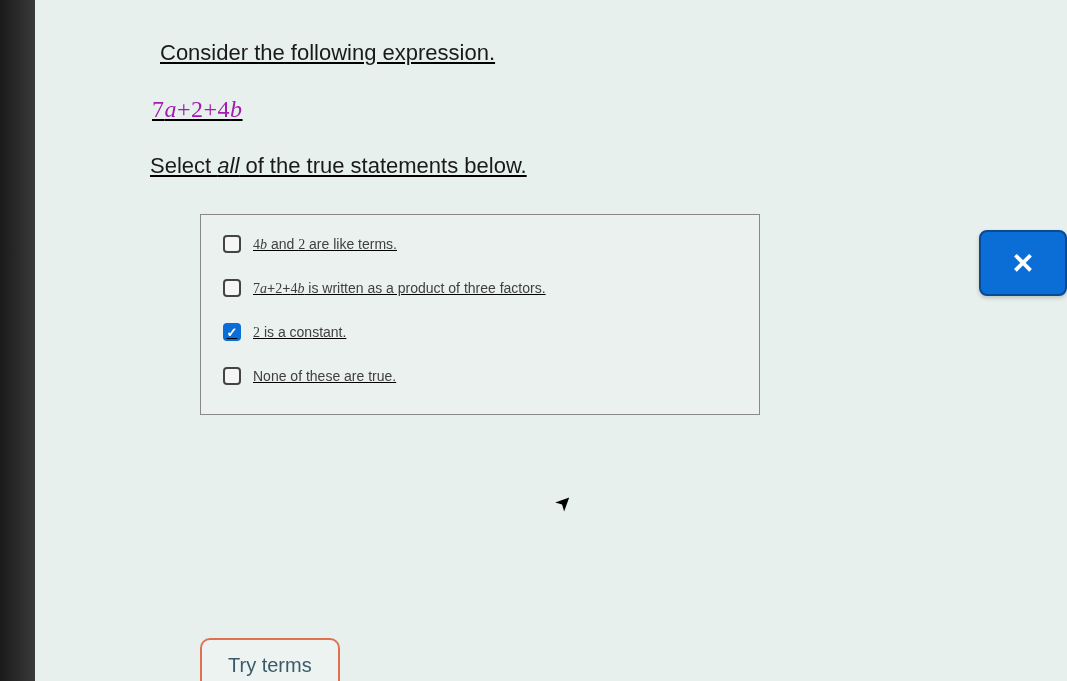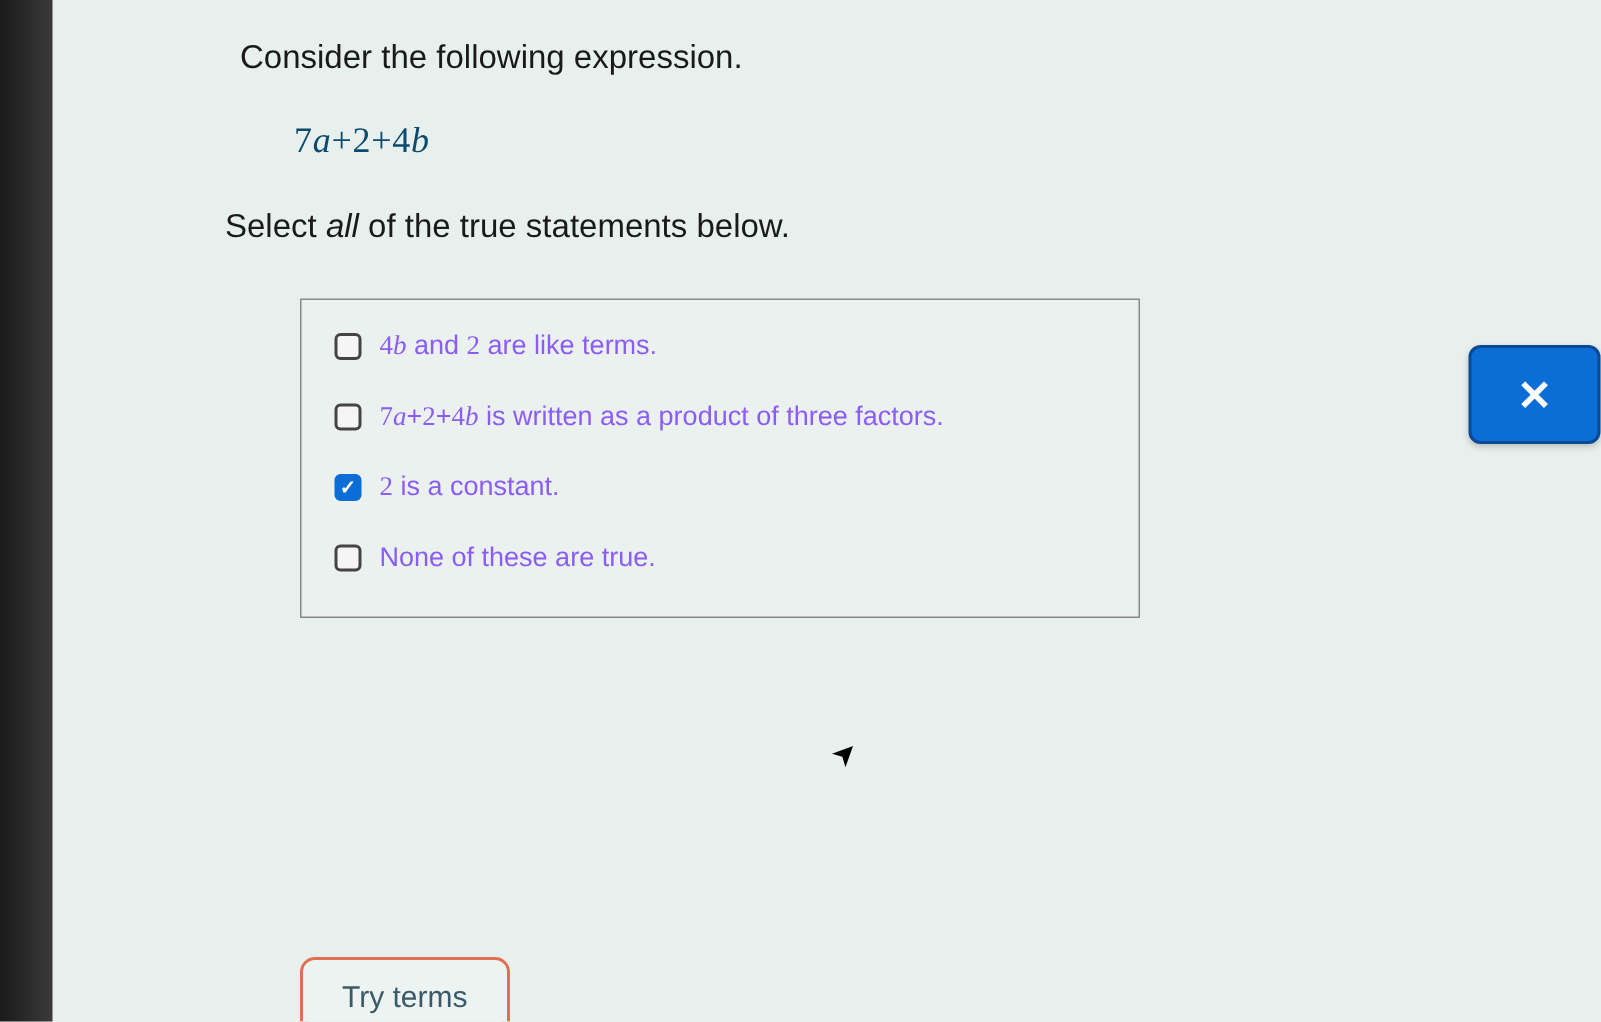--- a/index.html
+++ b/index.html
@@ -18,33 +18,34 @@
       top: 0;
       width: 35px;
       height: 681px;
       background: linear-gradient(to right, #1a1a1a, #3a3a3a);
     }
     .content {
       position: absolute;
       left: 100px;
       top: 0;
       width: 920px;
-      padding-top: 25px;
+      padding-top: 40px;
+      text-decoration: underline;
     }
     .prompt-line {
       font-size: 22px;
       color: #1a1a1a;
       margin-left: 60px;
       margin-bottom: 30px;
     }
     .expression {
       font-family: "Times New Roman", serif;
       font-size: 24px;
-      color: #0c4a6e;
-      margin-left: 96px;
+      color: #a21caf;
+      margin-left: 52px;
       margin-bottom: 30px;
       letter-spacing: 0.5px;
     }
     .expression .var {
       font-style: italic;
     }
     .instruction {
       font-size: 22px;
       color: #1a1a1a;
       margin-left: 50px;
@@ -57,22 +58,22 @@
       border: 1px solid #888;
       width: 560px;
       margin-left: 100px;
       padding: 20px 22px 18px 22px;
       background: rgba(255,255,255,0.1);
     }
     .option {
       display: flex;
       align-items: center;
       margin-bottom: 26px;
-      font-size: 18px;
-      color: #8b5cf6;
+      font-size: 14px;
+      color: #404040;
       cursor: pointer;
     }
     .option:last-child {
       margin-bottom: 11px;
     }
     .chk {
       width: 18px;
       height: 18px;
       border: 2px solid #444;
       border-radius: 4px;

